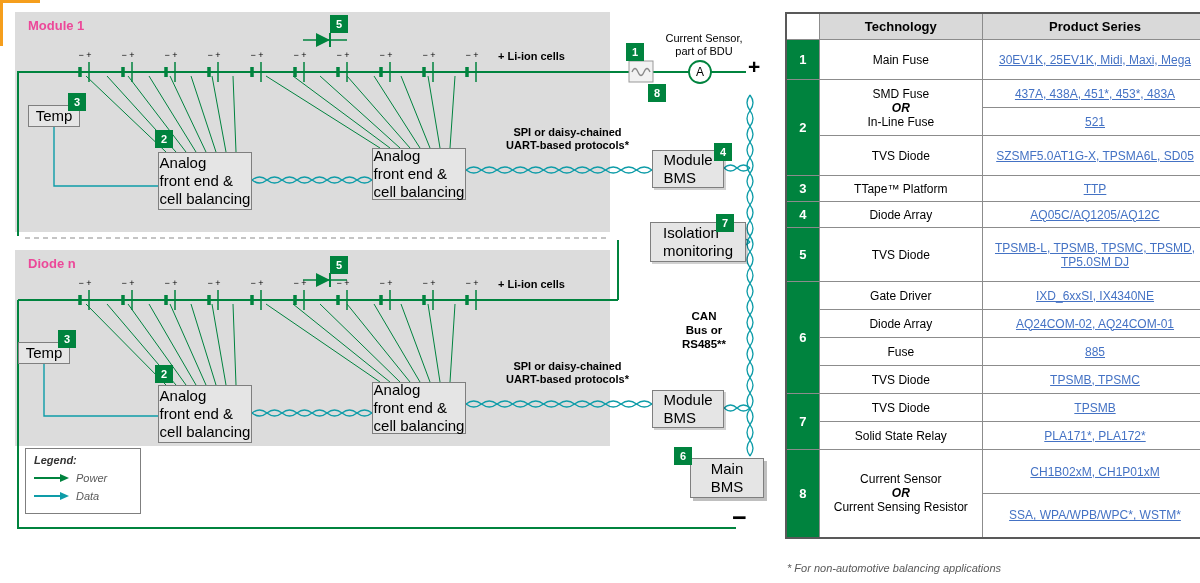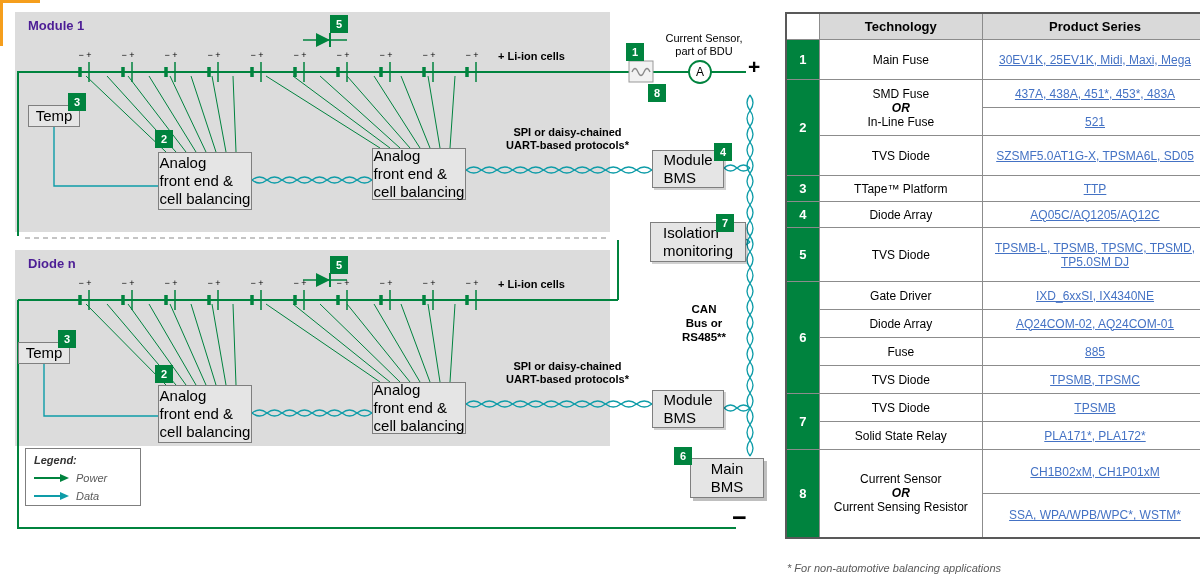--- a/index.html
+++ b/index.html
@@ -1,32 +1,32 @@
 <!DOCTYPE html>
 <html><head>
 <meta charset="utf-8">
 <style>
   *{margin:0;padding:0;box-sizing:border-box}
   html,body{width:1200px;height:583px;background:#fff;font-family:"Liberation Sans",sans-serif;overflow:hidden}
   body{position:relative}
   .module{position:absolute;background:#dcdcdc;z-index:1}
   #dsvg{position:absolute;left:0;top:0;z-index:2}
   svg text{font-family:"Liberation Sans",sans-serif}
-  .module-title{position:absolute;font-weight:bold;font-size:13px;color:#4c1d95;z-index:3}
+  .module-title{position:absolute;font-weight:bold;font-size:13px;color:#ec4899;z-index:3}
   .box{position:absolute;background:#e5e5e5;border:1px solid #7f7f7f;display:flex;align-items:center;justify-content:center;
        font-size:15px;line-height:1.18;white-space:pre-line;z-index:3;color:#000}
   .shadow{box-shadow:2px 2px 0 rgba(0,0,0,.18)}
   .bigshadow{box-shadow:3px 3px 0 rgba(0,0,0,.25)}
   .badge{position:absolute;width:18px;height:18px;background:#00833E;color:#fff;font-weight:bold;font-size:11px;
          display:flex;align-items:center;justify-content:center;z-index:4}
   .lbl{position:absolute;z-index:3;color:#000;text-align:center;white-space:pre-line;line-height:1.2}
   .bold{font-weight:bold}
   .terminal{position:absolute;z-index:3;font-weight:bold;color:#000}
   
-  #legend{position:absolute;left:25px;top:448px;width:116px;height:58px;background:#fff;border:1px solid #7f7f7f;
+  #legend{position:absolute;left:25px;top:448px;width:116px;height:66px;background:#fff;border:1px solid #7f7f7f;
           z-index:3;padding:5px 8px;font-size:11px}
   #legend .ltitle{font-weight:bold;font-style:italic;color:#333}
   #legend .lrow{display:flex;align-items:center;margin-top:6px}
   #legend .ltext{font-style:italic;color:#595959;margin-left:6px}
   
   #table-wrap{position:absolute;left:785px;top:12px;width:424px;z-index:3}
   table{border-collapse:collapse;width:100%;font-size:12px;border:2px solid #595959}
   td,th{border:1px solid #8c8c8c;padding:2px 4px;text-align:center;vertical-align:middle;color:#000}
   th{background:#d9d9d9;font-size:13px;padding:5px 4px}
   th.corner{background:#fff}
@@ -200,21 +200,21 @@
 
 <div class="lbl bold" style="left:498px;top:50px;font-size:11px">+ Li-ion cells</div>
 <div class="lbl bold" style="left:498px;top:278px;font-size:11px">+ Li-ion cells</div>
 
 <div class="lbl" style="left:645px;top:32px;width:118px;font-size:11px">Current Sensor,
 part of BDU</div>
 <div class="lbl bold" style="left:495px;top:126px;width:145px;font-size:11px">SPI or daisy-chained
 UART-based protocols*</div>
 <div class="lbl bold" style="left:495px;top:360px;width:145px;font-size:11px">SPI or daisy-chained
 UART-based protocols*</div>
-<div class="lbl bold" style="left:664px;top:303px;width:80px;font-size:11.5px">CAN
+<div class="lbl bold" style="left:664px;top:310px;width:80px;font-size:11.5px">CAN
 Bus or
 RS485**</div>
 <div class="terminal" style="left:748px;top:55px;font-size:21px">+</div>
 <div class="terminal" style="left:732px;top:503px;font-size:25px">−</div>
 
 <div class="box" style="left:28px;top:105px;width:52px;height:22px">Temp</div>
 <div class="box" style="left:18px;top:342px;width:52px;height:22px">Temp</div>
 <div class="box" style="left:158px;top:152px;width:94px;height:58px">Analog
 front end &amp;
 cell balancing</div>

